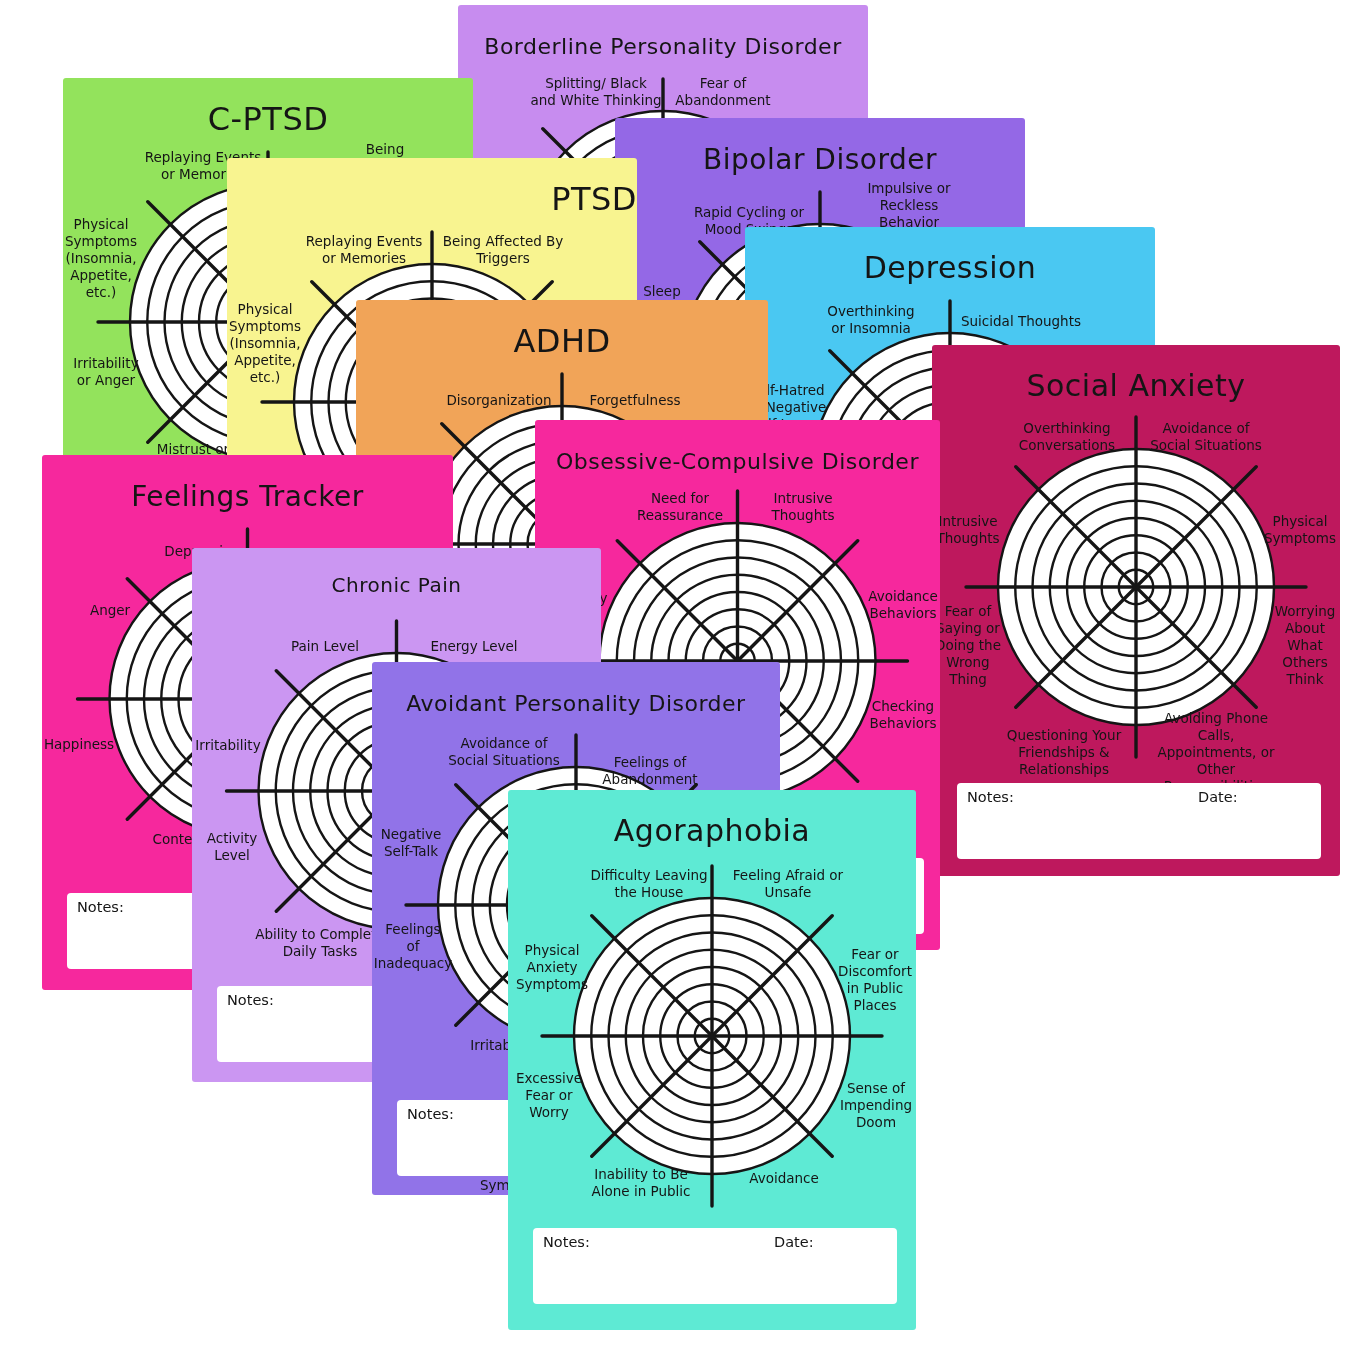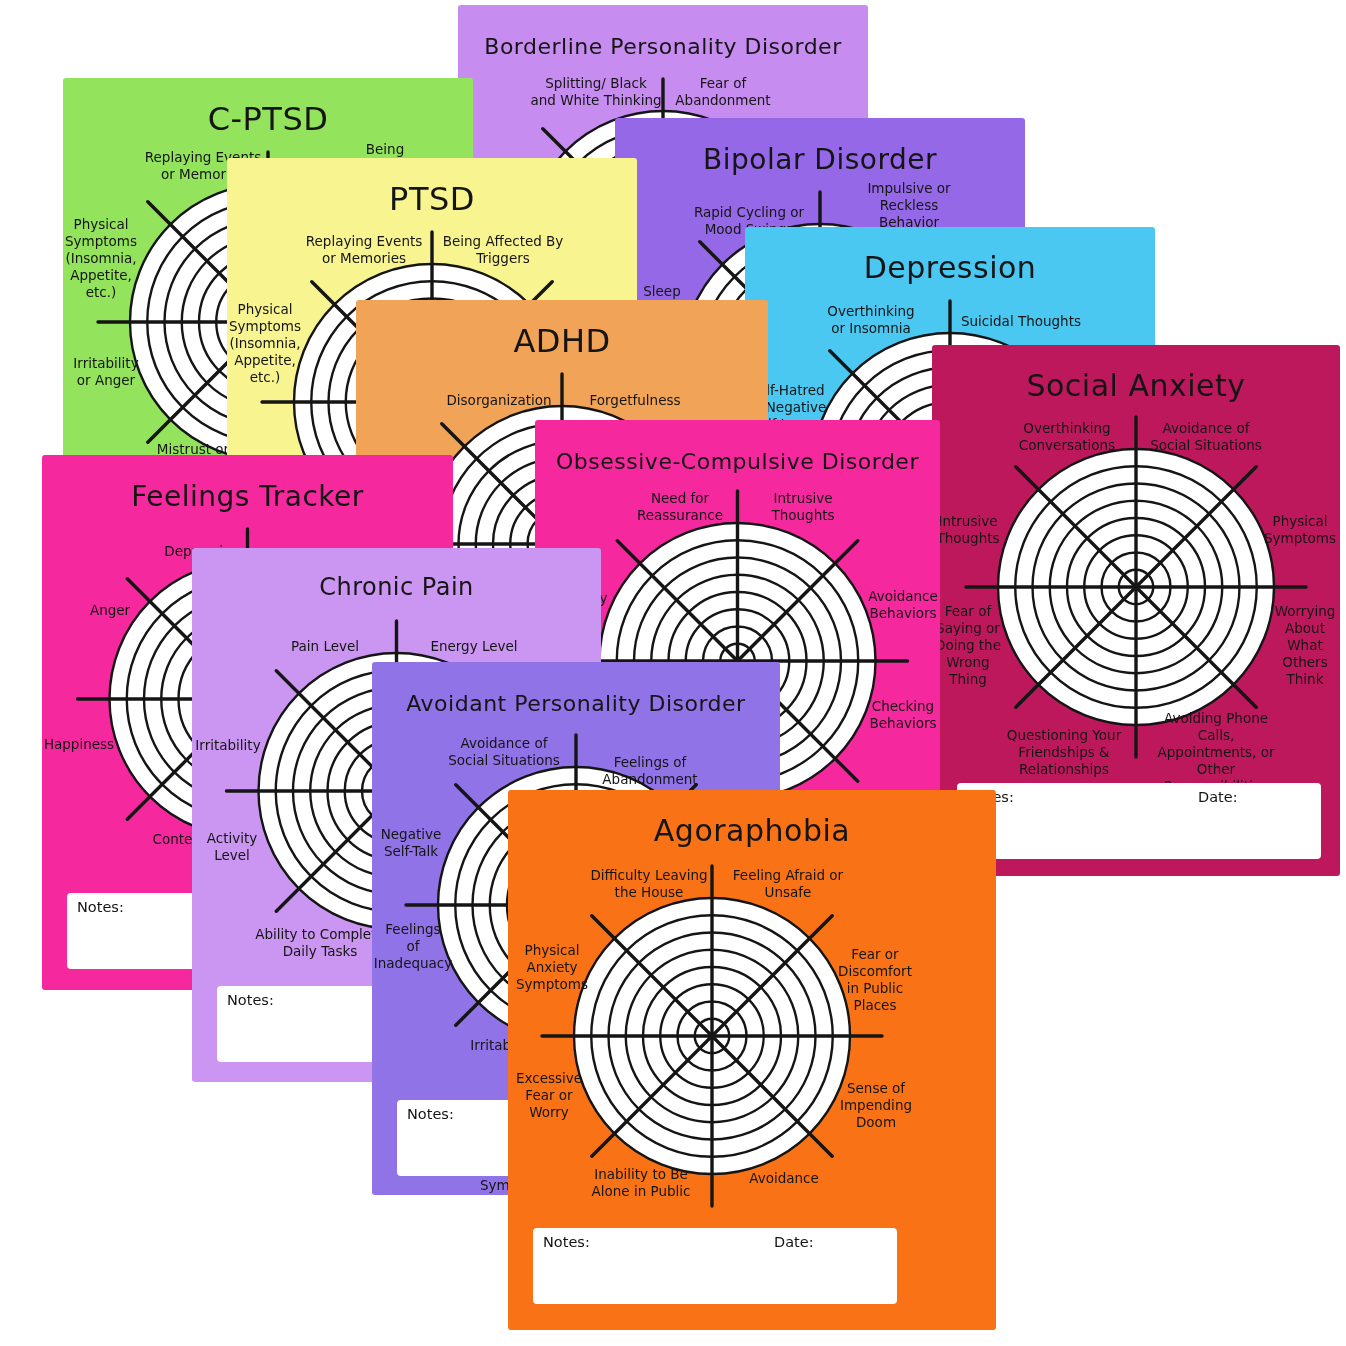--- a/index.html
+++ b/index.html
@@ -135,21 +135,21 @@
         <circle cx="205" cy="244" r="69.00" fill="none" stroke="#151515" stroke-width="2.4"></circle>
         <circle cx="205" cy="244" r="51.75" fill="none" stroke="#151515" stroke-width="2.4"></circle>
         <circle cx="205" cy="244" r="34.50" fill="none" stroke="#151515" stroke-width="2.4"></circle>
         <circle cx="205" cy="244" r="17.25" fill="none" stroke="#151515" stroke-width="2.4"></circle>
         <line x1="35.0" y1="244.0" x2="375.0" y2="244.0" stroke="#151515" stroke-width="3.4" stroke-linecap="round"></line>
         <line x1="205.0" y1="74.0" x2="205.0" y2="414.0" stroke="#151515" stroke-width="3.4" stroke-linecap="round"></line>
         <line x1="84.8" y1="123.8" x2="325.2" y2="364.2" stroke="#151515" stroke-width="3.4" stroke-linecap="round"></line>
         <line x1="84.8" y1="364.2" x2="325.2" y2="123.8" stroke="#151515" stroke-width="3.4" stroke-linecap="round"></line>
         <circle cx="205" cy="244" r="3.4" fill="#151515"></circle>
       </svg>
-      <div class="card-title" style="font-size: 32px; top: 21.96px;">PTSD</div>
+      <div class="card-title" style="font-size: 32px; top: 21.96px; text-align: right;">PTSD</div>
       <div class="lbl" style="left: 137px; top: 92px;">Replaying Events
 or Memories</div>
       <div class="lbl" style="left: 276px; top: 92px;">Being Affected By
 Triggers</div>
       <div class="lbl" style="left: 38px; top: 185px;">Physical
 Symptoms
 (Insomnia,
 Appetite,
 etc.)</div>
     </div>
@@ -303,21 +303,21 @@
         <circle cx="204.5" cy="243" r="69.00" fill="none" stroke="#151515" stroke-width="2.4"></circle>
         <circle cx="204.5" cy="243" r="51.75" fill="none" stroke="#151515" stroke-width="2.4"></circle>
         <circle cx="204.5" cy="243" r="34.50" fill="none" stroke="#151515" stroke-width="2.4"></circle>
         <circle cx="204.5" cy="243" r="17.25" fill="none" stroke="#151515" stroke-width="2.4"></circle>
         <line x1="34.5" y1="243.0" x2="374.5" y2="243.0" stroke="#151515" stroke-width="3.4" stroke-linecap="round"></line>
         <line x1="204.5" y1="73.0" x2="204.5" y2="413.0" stroke="#151515" stroke-width="3.4" stroke-linecap="round"></line>
         <line x1="84.3" y1="122.8" x2="324.7" y2="363.2" stroke="#151515" stroke-width="3.4" stroke-linecap="round"></line>
         <line x1="84.3" y1="363.2" x2="324.7" y2="122.8" stroke="#151515" stroke-width="3.4" stroke-linecap="round"></line>
         <circle cx="204.5" cy="243" r="3.4" fill="#151515"></circle>
       </svg>
-      <div class="card-title" style="font-size: 24px; top: 24.84px;">Chronic Pain</div>
+      <div class="card-title" style="font-size: 20px; top: 24.84px;">Chronic Pain</div>
       <div class="lbl" style="left: 133px; top: 98px;">Pain Level</div>
       <div class="lbl" style="left: 282px; top: 98px;">Energy Level</div>
       <div class="lbl" style="left: 36px; top: 197px;">Irritability</div>
       <div class="lbl" style="left: 40px; top: 299px;">Activity
 Level</div>
       <div class="lbl" style="left: 128px; top: 395px;">Ability to Complete
 Daily Tasks</div>
       <div class="notes-box" style="left: 25px; top: 438px; width: 364px; height: 76px;"></div>
       <div class="notes-label" style="left: 35px; top: 444px;">Notes:</div>
     </div>
@@ -345,21 +345,21 @@
       <div class="lbl" style="left: 39px; top: 181px;">Negative
 Self-Talk</div>
       <div class="lbl" style="left: 41px; top: 284px;">Feelings
 of
 Inadequacy</div>
       <div class="lbl" style="left: 131px; top: 383px;">Irritability</div>
       <div class="lbl" style="left: 144px; top: 523px;">Symptoms</div>
       <div class="notes-box" style="left: 25px; top: 438px; width: 364px; height: 76px;"></div>
       <div class="notes-label" style="left: 35px; top: 444px;">Notes:</div>
     </div>
-    <div class="card" style="left: 508px; top: 790px; width: 488px; height: 540px; background: #f97316; z-index: 12;">
+    <div class="card" style="left: 508px; top: 790px; width: 408px; height: 540px; background: #5eead4; z-index: 12;">
       <svg width="408" height="540" class="wheel">
         <circle cx="204" cy="246" r="138" fill="#ffffff" stroke="#151515" stroke-width="2.4"></circle>
         <circle cx="204" cy="246" r="120.75" fill="none" stroke="#151515" stroke-width="2.4"></circle>
         <circle cx="204" cy="246" r="103.50" fill="none" stroke="#151515" stroke-width="2.4"></circle>
         <circle cx="204" cy="246" r="86.25" fill="none" stroke="#151515" stroke-width="2.4"></circle>
         <circle cx="204" cy="246" r="69.00" fill="none" stroke="#151515" stroke-width="2.4"></circle>
         <circle cx="204" cy="246" r="51.75" fill="none" stroke="#151515" stroke-width="2.4"></circle>
         <circle cx="204" cy="246" r="34.50" fill="none" stroke="#151515" stroke-width="2.4"></circle>
         <circle cx="204" cy="246" r="17.25" fill="none" stroke="#151515" stroke-width="2.4"></circle>
         <line x1="34.0" y1="246.0" x2="374.0" y2="246.0" stroke="#151515" stroke-width="3.4" stroke-linecap="round"></line>

